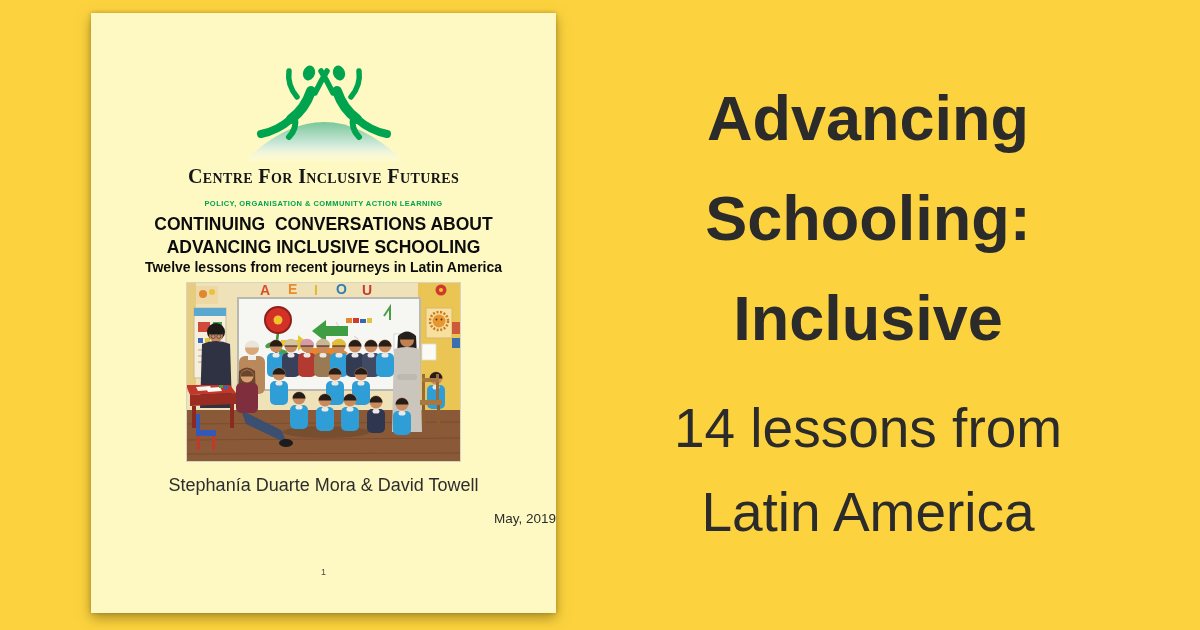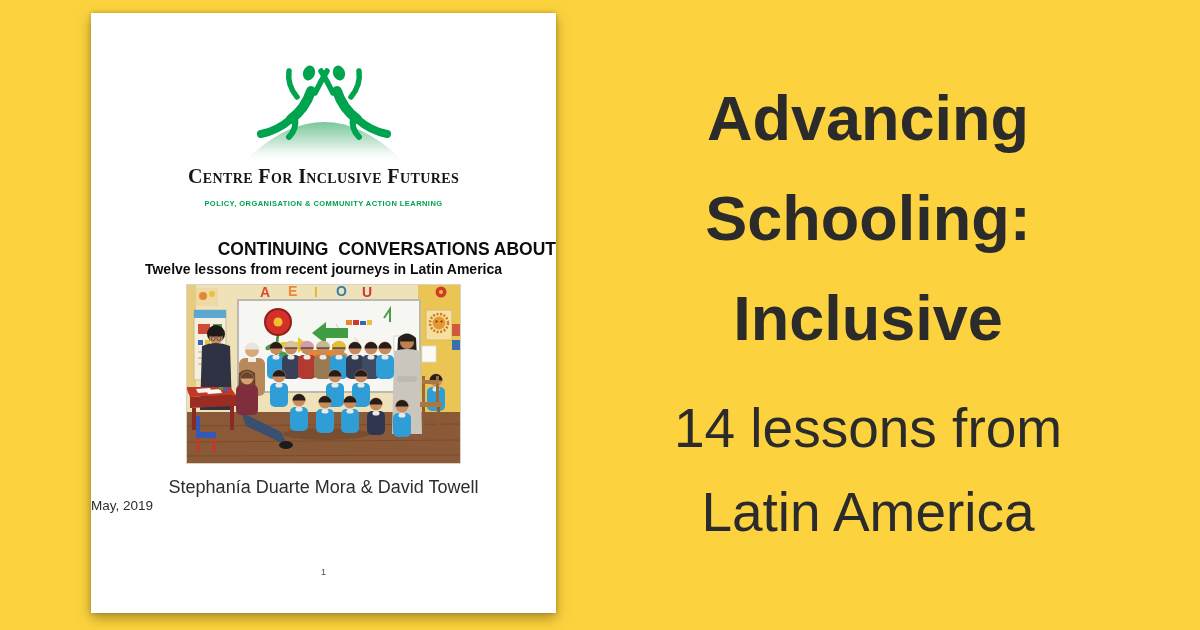--- a/index.html
+++ b/index.html
@@ -5,46 +5,46 @@
   html,body { margin:0; padding:0; }
   .card {
     position:relative; width:1200px; height:630px;
     background:#FCD33E; overflow:hidden;
     font-family:"Liberation Sans", sans-serif;
   }
 
   
   .doc {
     position:absolute; left:91px; top:13px; width:465px; height:600px;
-    background:#ffffff;
+    background:#fef9c3;
     box-shadow:0 5px 12px rgba(95,72,14,.5), 0 0 4px rgba(0,0,0,.22);
   }
   .logo { margin-top:50px; text-align:center; }
   .logo svg { display:block; margin:0 auto; }
   .logo-title {
     font-family:"Liberation Serif", serif; font-variant:small-caps;
     font-weight:700; font-size:20px; letter-spacing:.4px;
     color:#141414; line-height:22px; margin-top:2px;
   }
   .logo-sub {
     color:#00A44F; font-weight:700; font-size:7.5px;
     letter-spacing:.45px; line-height:9px; margin-top:12px;
   }
   .doc-title {
-    margin-top:30px; text-align:right; font-weight:700;
+    margin-top:5px; text-align:center; font-weight:700;
     font-size:17.5px; line-height:23px; color:#0c0c0c;
   }
   .doc-title div { white-space:pre; }
   .doc-sub {
     text-align:center; font-weight:700;
     font-size:14px; color:#0c0c0c;
   }
   .photo { display:block; margin:7px auto 0; width:275px; height:180px; }
   .authors { margin-top:13px; text-align:center; font-size:18px; color:#2d2d2d; }
-  .date    { text-align:left; font-size:13.5px; color:#2d2d2d; }
+  .date    { margin-top:15px; text-align:right; font-size:13.5px; color:#2d2d2d; }
   .pagenum { position:absolute; left:0; right:0; bottom:36px; text-align:center;
              font-size:9px; color:#4a4a4a; }
 
   
   .banner {
     position:absolute; left:556px; top:0; width:644px; height:630px;
     box-sizing:border-box; padding-right:20px;
     display:flex; flex-direction:column; align-items:center;
     color:#2B2B2B;
   }
@@ -86,20 +86,21 @@
           <path d="M118,56 Q132,68 148,71" stroke-width="8"></path>
           <path d="M114,54 Q112,66 120,74" stroke-width="6"></path>
         </g>
       </svg>
       <div class="logo-title">Centre For Inclusive Futures</div>
       <div class="logo-sub">POLICY, ORGANISATION &amp; COMMUNITY ACTION LEARNING</div>
     </div>
 
     <div class="doc-title">
       <div>CONTINUING  CONVERSATIONS ABOUT</div>
+      <div>ADVANCING INCLUSIVE SCHOOLING</div>
     </div>
 
     <div class="doc-sub">Twelve lessons from recent journeys in Latin America</div>
 
     <svg class="photo" viewBox="0 0 275 180">
       <defs>
         <g id="kid">
           <rect x="-9" y="7" width="18" height="24" rx="5" fill="var(--body,#2f9ed6)"></rect>
           <rect x="-3.5" y="7" width="7" height="4.5" rx="2" fill="#e9e9e9"></rect>
           <circle cx="0" cy="0" r="6.5" fill="var(--face,#c98a5e)"></circle>

